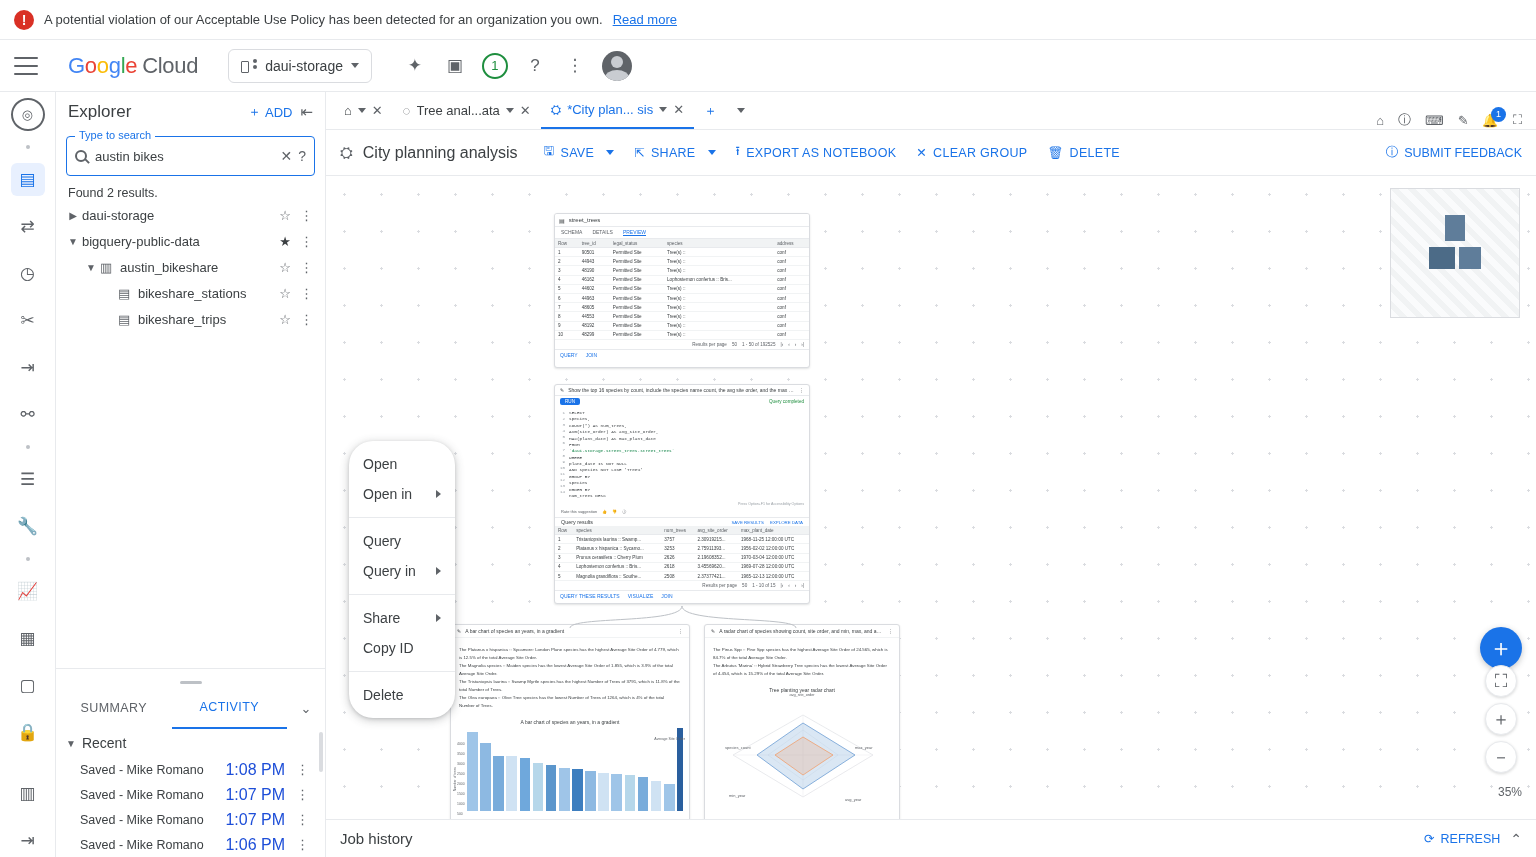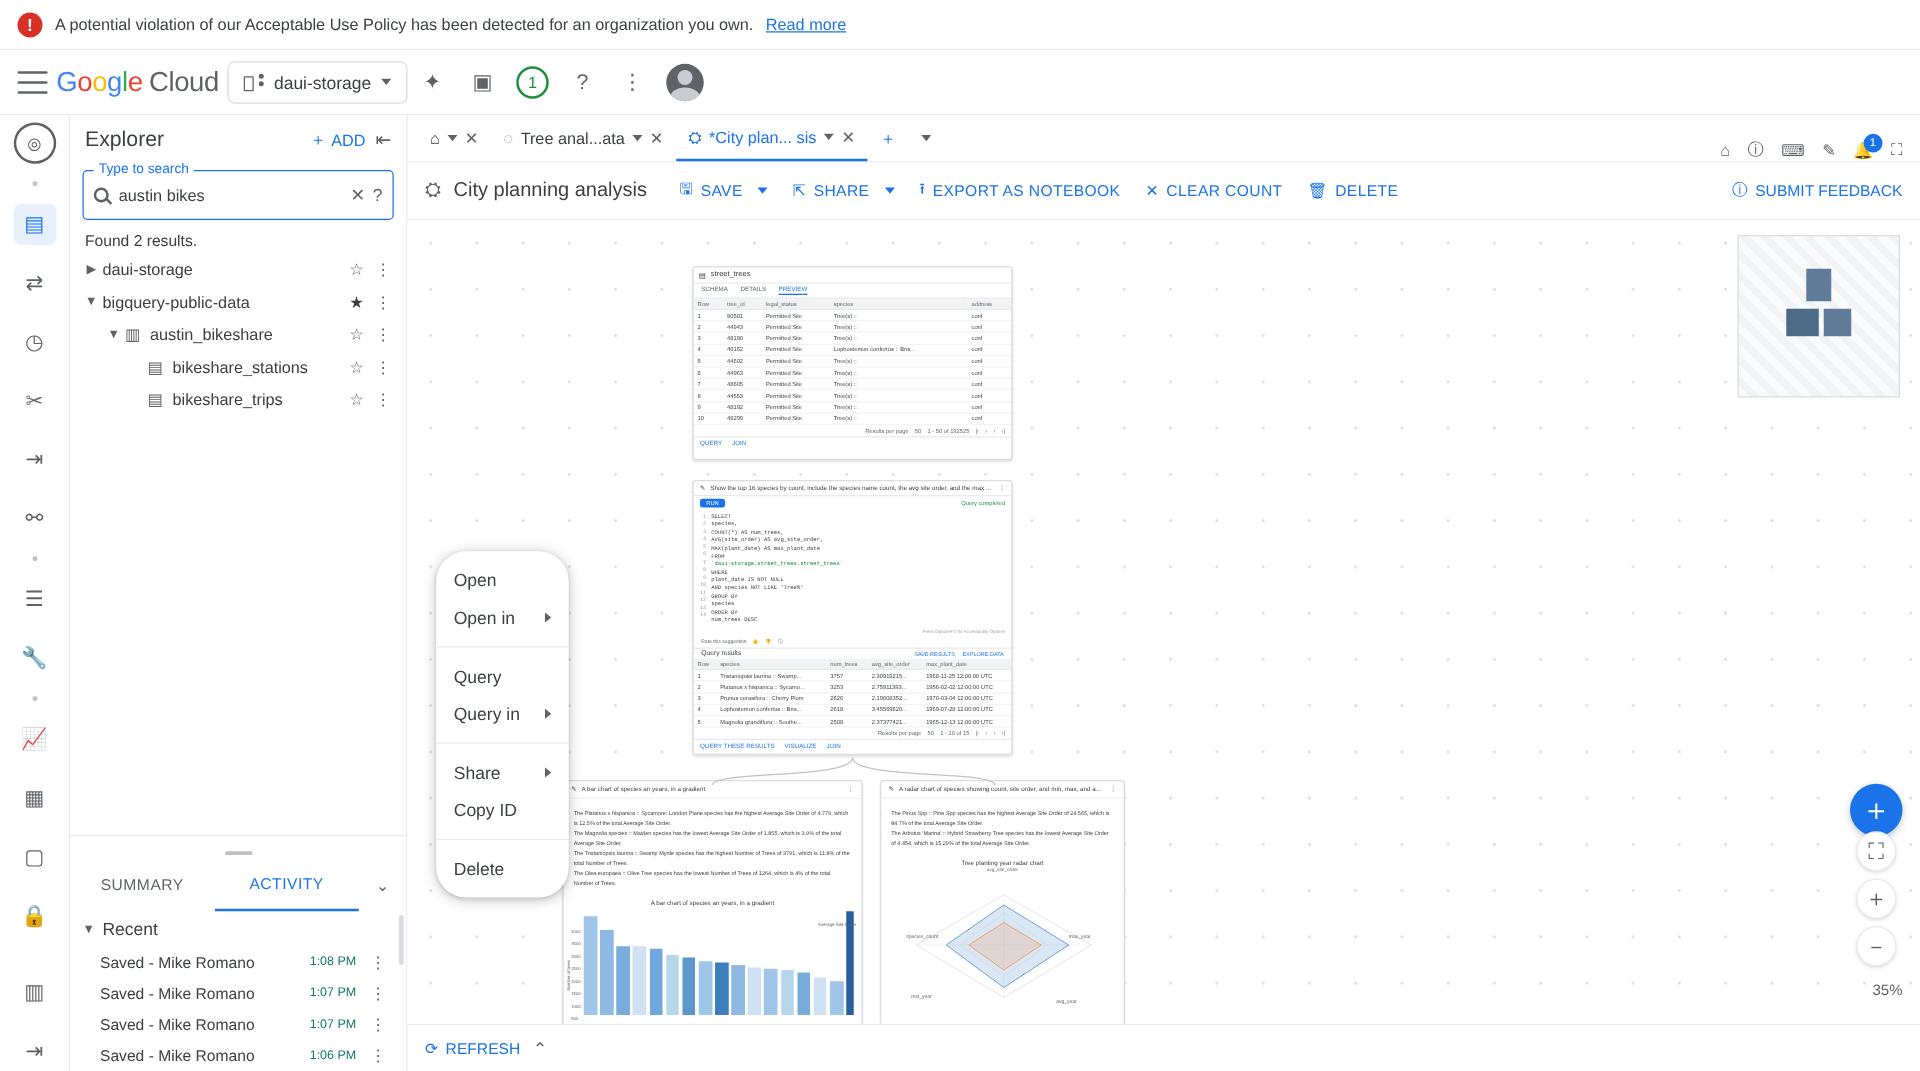--- a/index.html
+++ b/index.html
@@ -31,21 +31,21 @@
     display: flex; align-items: center; justify-content: center;
     flex: 0 0 auto;
   }
   .alert-link { color: #1a73e8; text-decoration: underline; cursor: pointer; }
 
   
   .topbar {
     height: 52px;
     display: flex;
     align-items: center;
-    gap: 7px;
+    gap: 30px;
     padding: 0 14px;
     border-bottom: 1px solid #e8eaed;
     background: #fff;
   }
   .hamburger { width: 24px; height: 18px; display:flex; flex-direction:column; justify-content:space-between; cursor:pointer; }
   .hamburger span { display:block; height:2px; background:#5f6368; border-radius:1px; }
   .brand { font-size: 22px; letter-spacing: -0.3px; white-space: nowrap; }
   .brand .g1{color:#4285f4}.brand .o1{color:#ea4335}.brand .o2{color:#fbbc05}.brand .g2{color:#4285f4}.brand .l{color:#34a853}.brand .e{color:#ea4335}
   .brand .cloud { color:#5f6368; margin-left:5px; }
   .project-chip {
@@ -137,21 +137,21 @@
 
   
   .exp-bottom{border-top:1px solid #e8eaed;}
   .exp-tabs{display:flex;align-items:center;height:42px;}
   .exp-tab{flex:1;text-align:center;font-size:12.5px;color:#5f6368;letter-spacing:.4px;cursor:pointer;height:100%;display:flex;align-items:center;justify-content:center;}
   .exp-tab.active{color:#1a73e8;border-bottom:2px solid #1a73e8;font-weight:500;}
   .exp-chev{width:38px;text-align:center;color:#5f6368;cursor:pointer;}
   .recent-head{display:flex;align-items:center;gap:6px;padding:6px 10px;font-size:14px;color:#3c4043;}
   .act-row{display:flex;align-items:center;height:25px;padding:0 10px 0 24px;font-size:12.5px;color:#3c4043;}
   .act-name{flex:1;}
-  .act-time{color:#0f766e;font-size:10px;margin-right:6px;}
+  .act-time{color:#1d4ed8;font-size:16px;margin-right:6px;}
   .scroll-pill{position:absolute;right:2px;width:4px;background:#dadce0;border-radius:2px;}
 
   
   .ctx-menu{
     position:absolute; left:293px; top:349px; width:106px;
     background:#fff; border-radius:4px; z-index:40;
     box-shadow:0 2px 10px rgba(60,64,67,.3), 0 1px 3px rgba(60,64,67,.15);
     padding:8px 0;
     width:106px;
   }
@@ -481,21 +481,21 @@
         <span>⇱</span>
         <span>SHARE</span>
         <span class="caret" style="border-top-color:#1a73e8;margin-left:6px"></span>
       </div>
       <div class="tb-btn">
         <span>⭱</span>
         <span>EXPORT AS NOTEBOOK</span>
       </div>
       <div class="tb-btn">
         <span>✕</span>
-        <span>CLEAR COUNT</span>
+        <span>CLEAR GROUP</span>
       </div>
       <div class="tb-btn">
         <span>🗑</span>
         <span>DELETE</span>
       </div>
       <div class="tb-right">
         <span>ⓘ</span>
         <span>SUBMIT FEEDBACK</span>
       </div>
     </div>
@@ -812,20 +812,21 @@
       <div class="fab">＋</div>
       <div class="zoomgrp">
         <div class="zbtn">⛶</div>
         <div class="zbtn">＋</div>
         <div class="zbtn">－</div>
       </div>
       <div class="zoomlevel">35%</div>
     </div>
 
     <div class="jobhistory">
+      <div class="jh-title">Job history</div>
       <div class="jh-refresh">
         <span>⟳</span>
         <span>REFRESH</span>
       </div>
       <div class="jh-chev">⌃</div>
     </div>
   </div>
 </div>
 
 </body></html>

